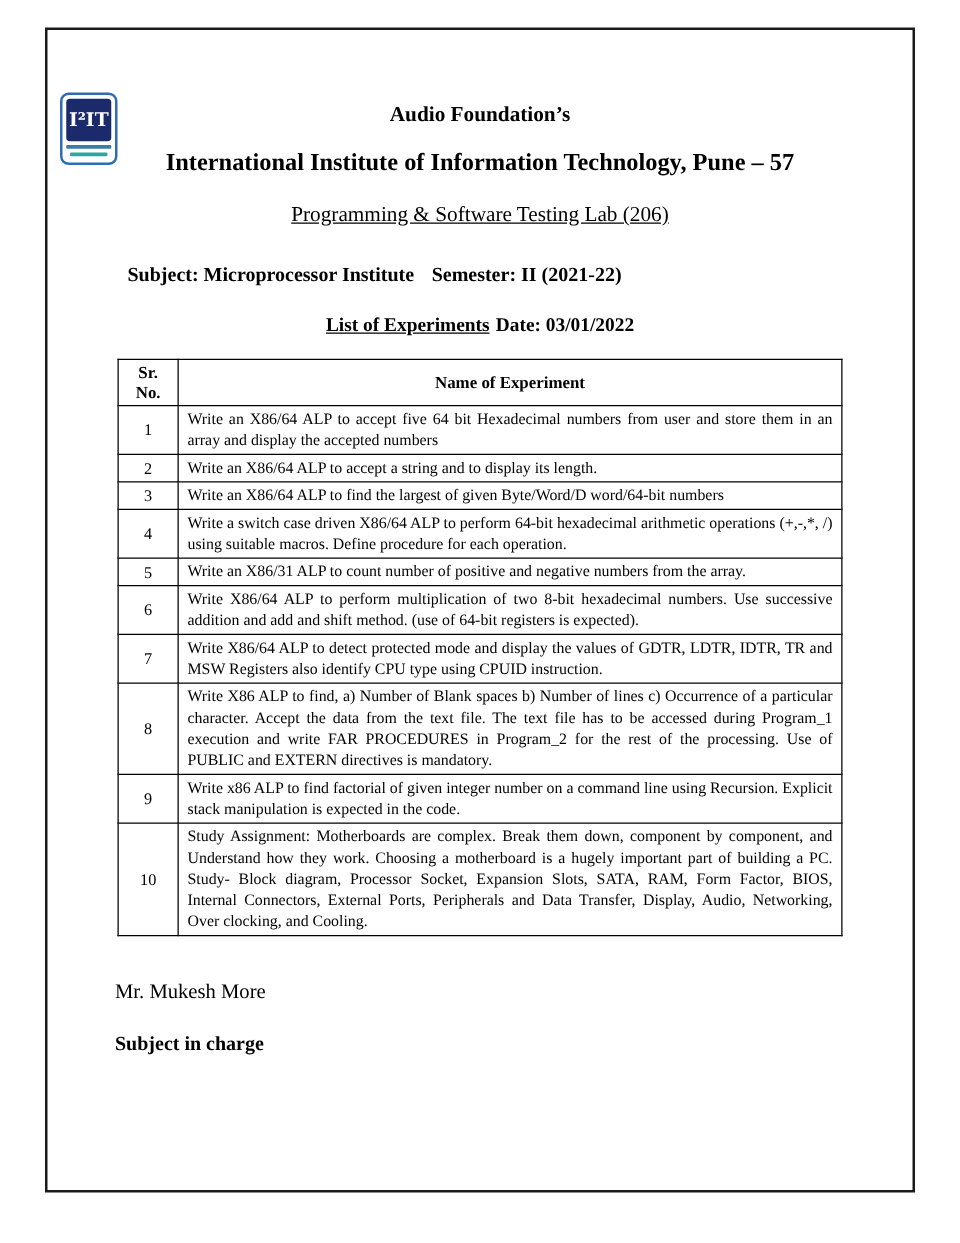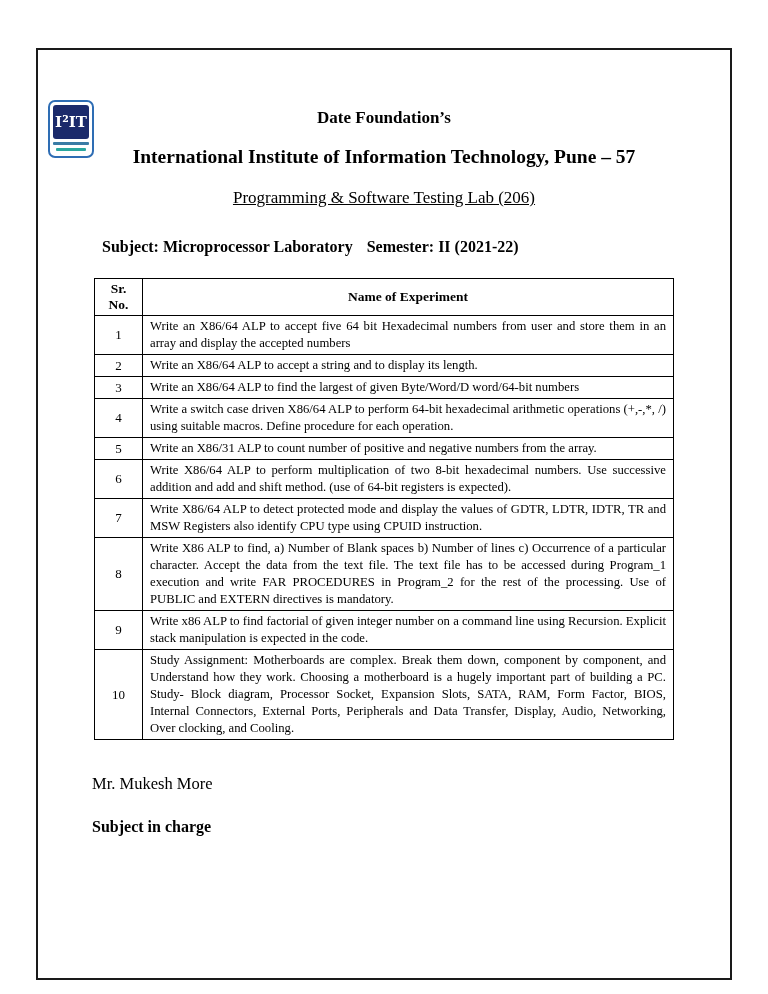--- a/index.html
+++ b/index.html
@@ -6,21 +6,21 @@
   html, body { background: #ffffff; }
   body {
     width: 768px; height: 994px;
     font-family: "Liberation Serif", serif;
     color: #000;
     position: relative;
     overflow: hidden;
   }
   .page-border {
     position: absolute;
-    left: 36px; top: 48px;
+    left: 36px; top: 22px;
     width: 696px; height: 932px;
     border: 2px solid #1a1a1a;
     background: #ffffff;
   }
   .content { position: relative; width: 100%; height: 100%; }
 
   
   .logo {
     position: absolute; left: 10px; top: 50px;
     width: 46px; height: 58px;
@@ -106,29 +106,32 @@
       <div class="logo-mark">
         <span>I²IT</span>
       </div>
       <div class="logo-lines">
         <div class="ll ll1"></div>
         <div class="ll ll2"></div>
       </div>
     </div>
 
     <div class="doc-header">
-      <div class="org">Date Foundation’s</div>
+      <div class="org">Audio Foundation’s</div>
       <div class="institute">International Institute of Information Technology, Pune – 57</div>
       <div class="lab-title">Programming &amp; Software Testing Lab (206)</div>
     </div>
 
     <div class="subject-line">
-      <span>Subject: Microprocessor Laboratory</span><span class="semester">Semester: II (2021-22)</span>
+      <span>Subject: Microprocessor Institute</span><span class="semester">Semester: II (2021-22)</span>
     </div>
 
+    <div class="list-line">
+      <span class="list-title">List of Experiments</span><span class="date-part">Date: 03/01/2022</span>
+    </div>
 
     <table class="experiments">
       <thead>
         <tr>
           <th class="sr-head">Sr.
 No.</th>
           <th class="name-head">Name of Experiment</th>
         </tr>
       </thead>
       <tbody>

